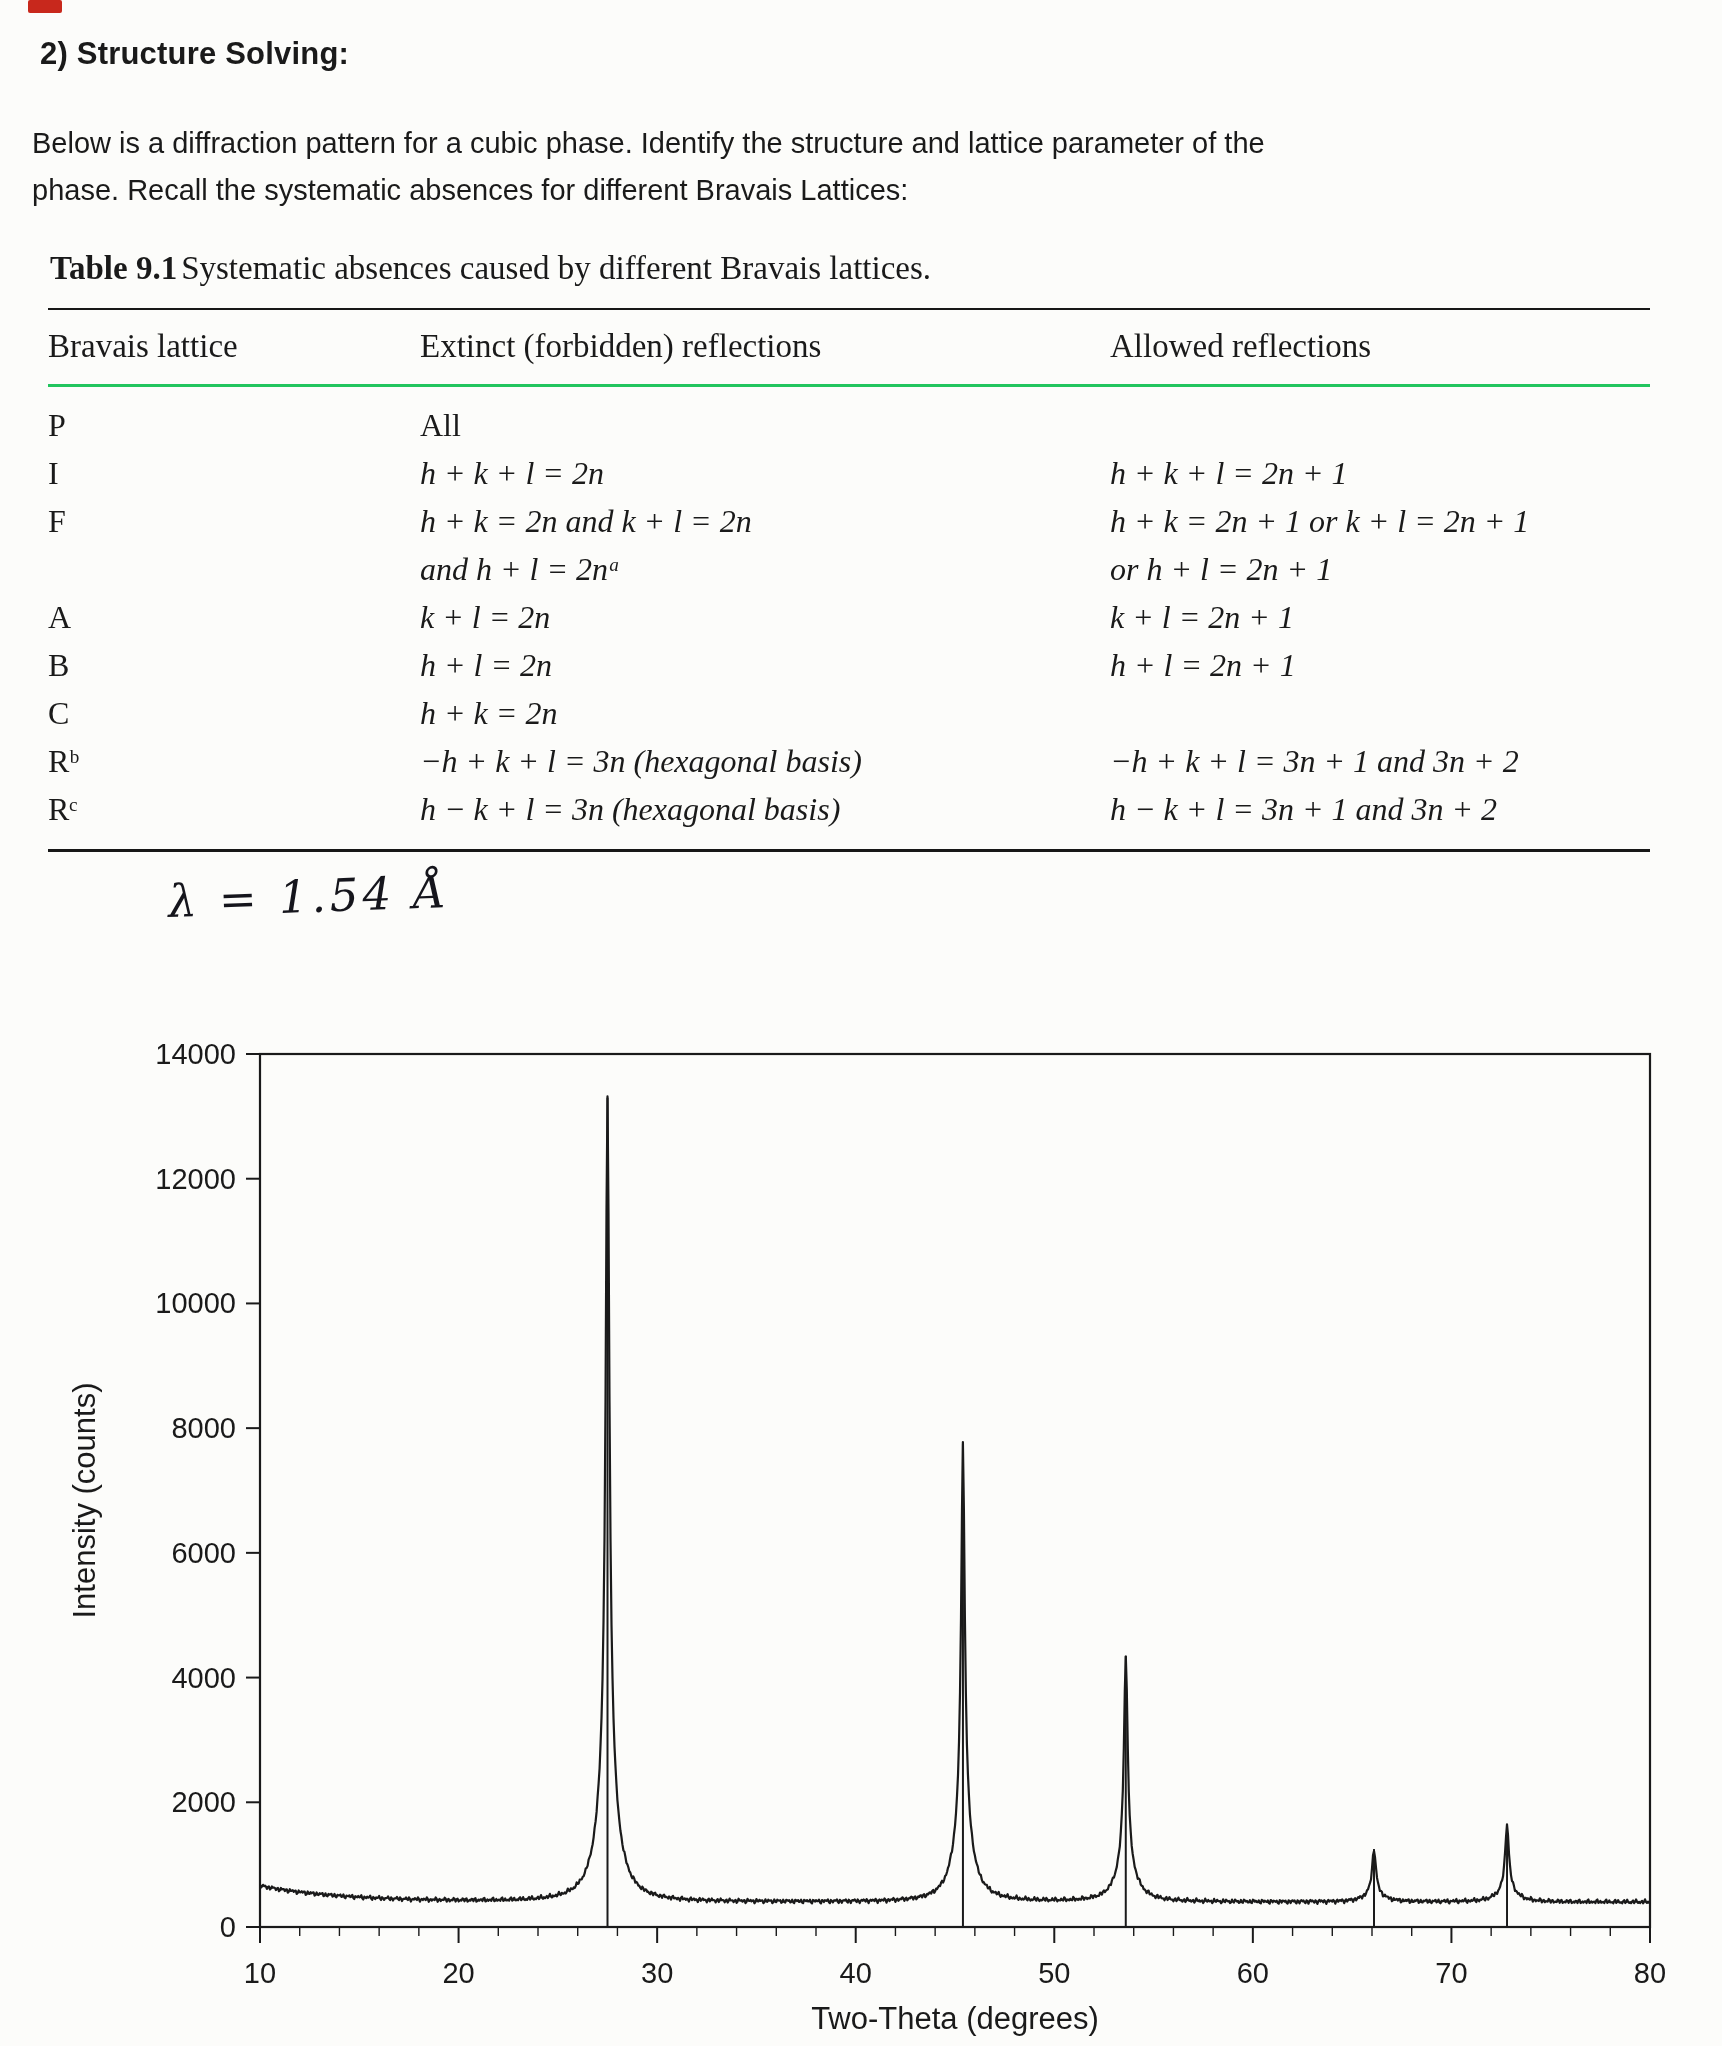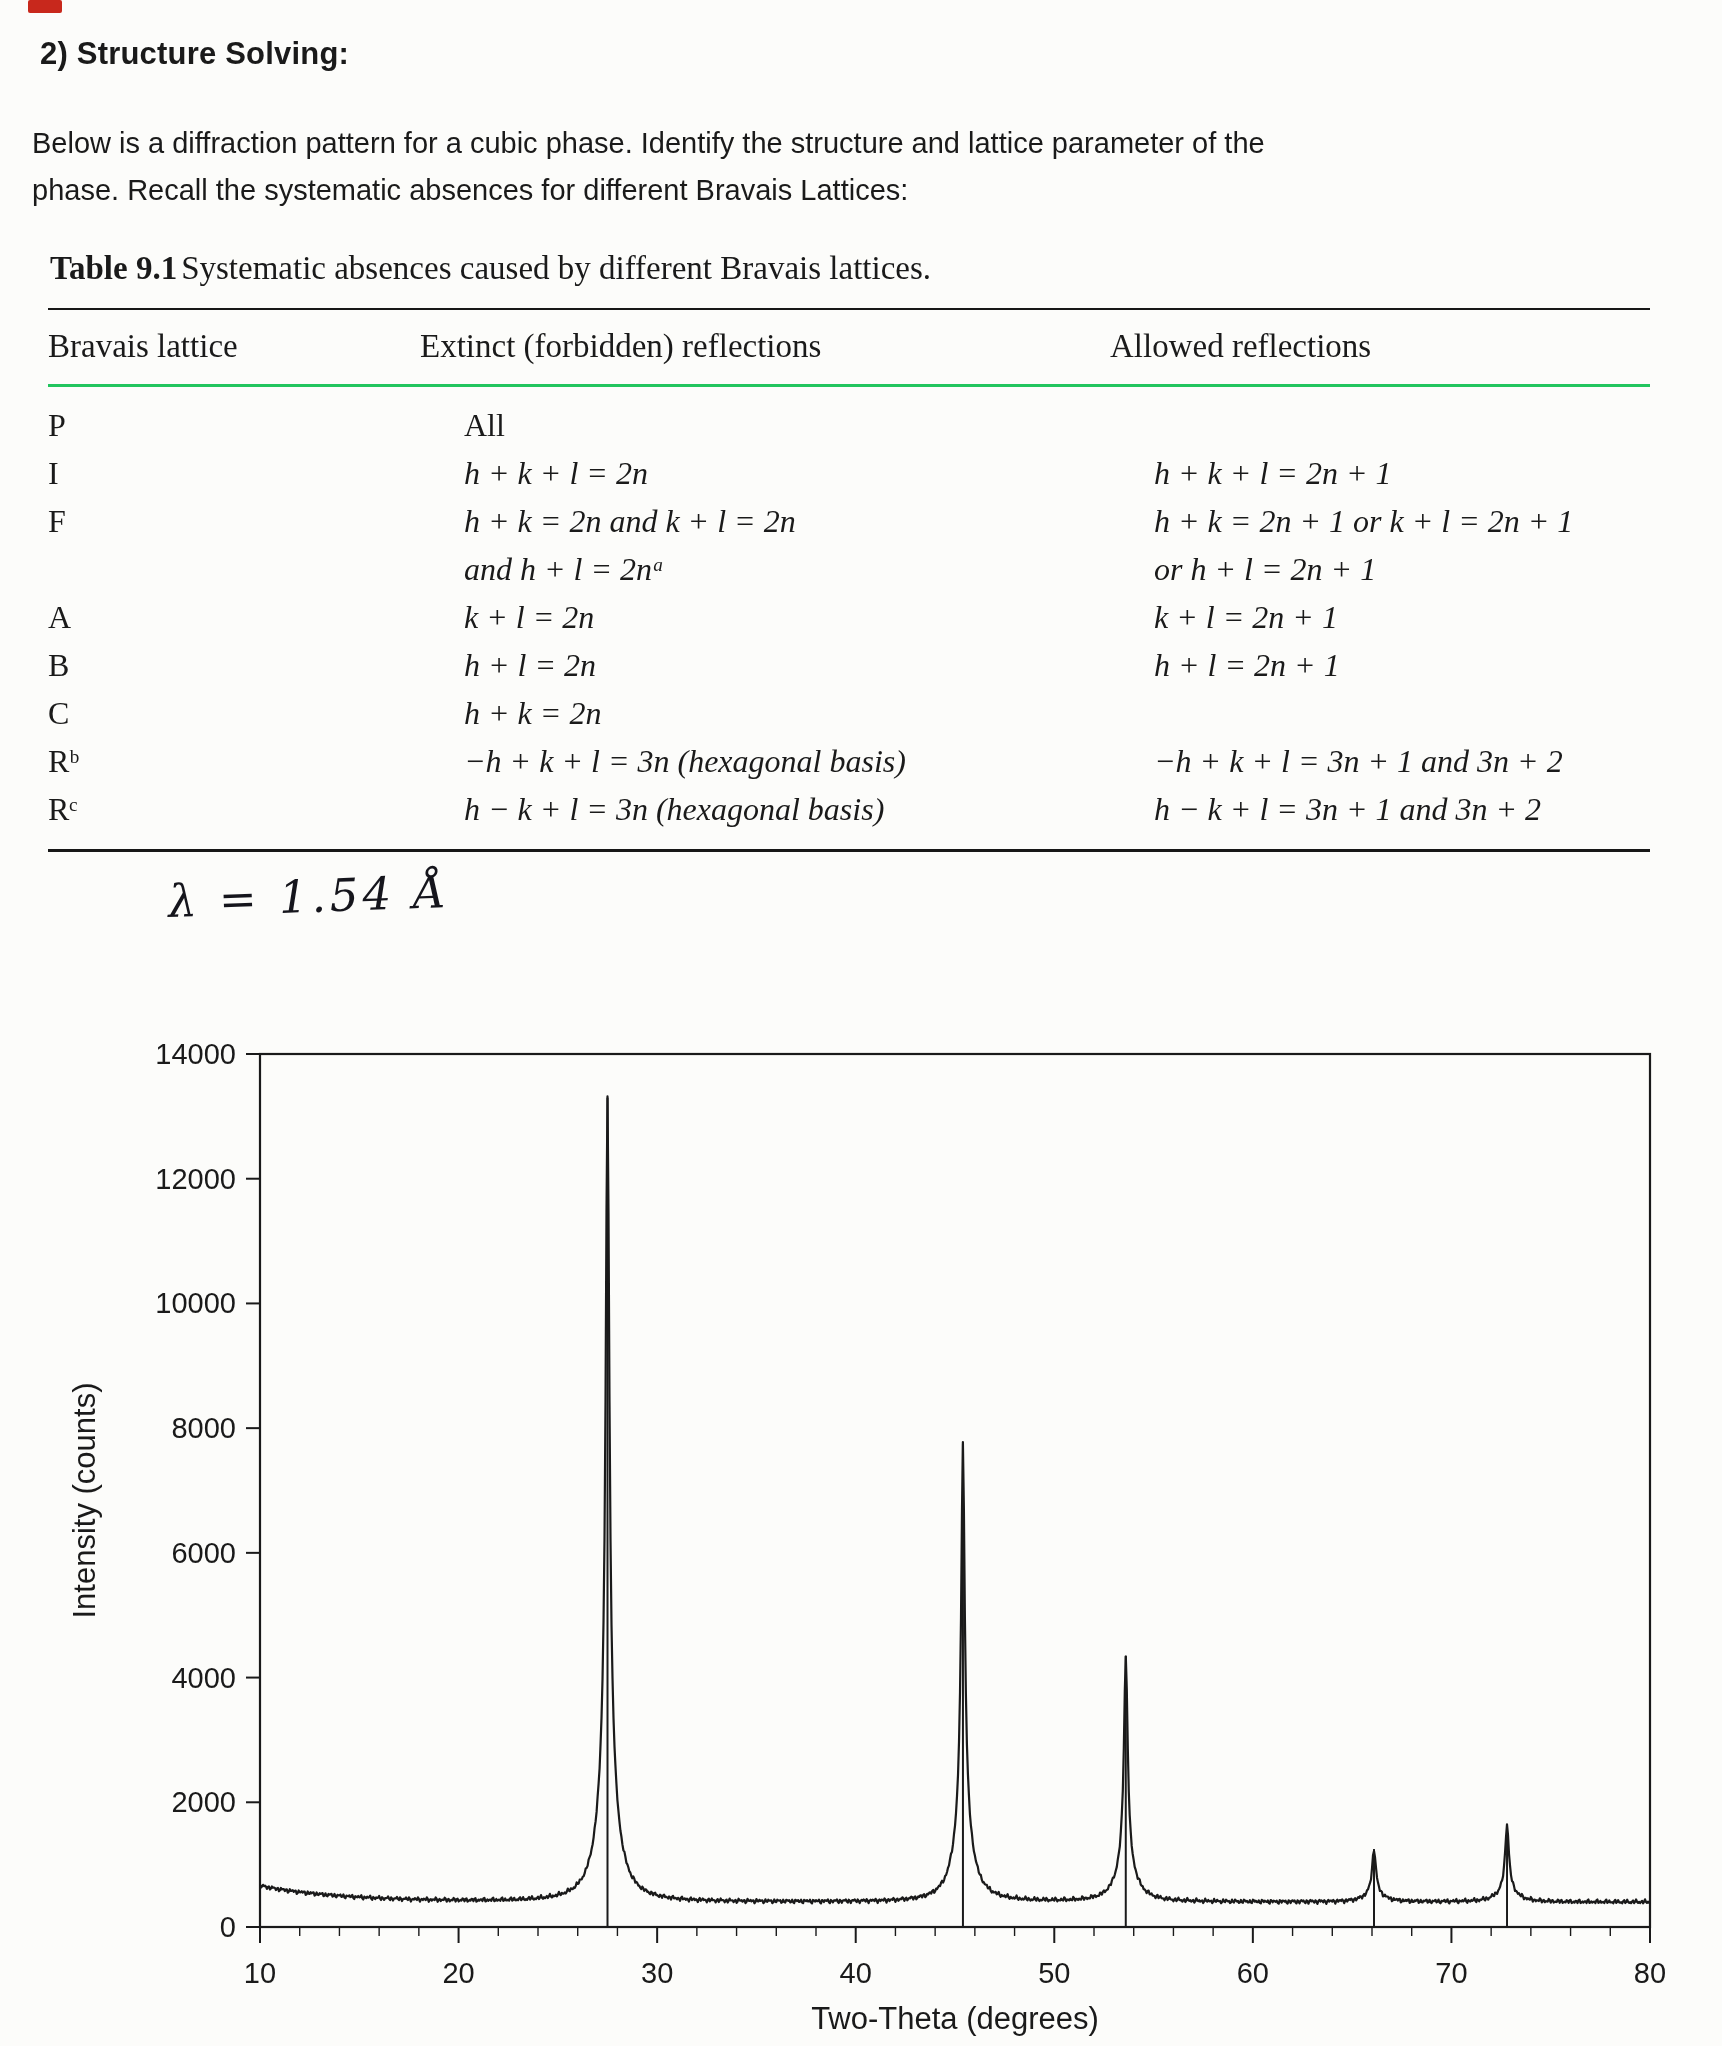--- a/index.html
+++ b/index.html
@@ -15,21 +15,21 @@
   .cap-label{font-weight:700;margin-right:4px;}
   .btable{
     position:absolute;left:48px;top:308px;width:1602px;
     font-family:"Liberation Serif",serif;font-size:32px;
     border-top:2px solid #171717;
   }
   .thead{display:grid;grid-template-columns:372px 690px 1fr;padding:12px 0 14px;border-bottom:3px solid #22c55e;font-size:33px;}
   .tbody{padding:14px 0 16px;border-bottom:3px solid #171717;}
   .trow{display:grid;grid-template-columns:372px 690px 1fr;}
   .cell{line-height:48px;white-space:pre-line;}
-  .cell.math{font-style:italic;margin-left:44px;}
+  .cell.math{font-style:italic;}
   .tbody .trow:first-child .cell{font-style:normal;}
   .lambda{
     position:absolute;left:168px;top:870px;
     font-family:"DejaVu Serif",serif;font-style:italic;
     font-size:45px;letter-spacing:4px;color:#15151c;
     transform:rotate(-2deg);
   }
   .chart{position:absolute;left:55px;top:1002px;width:1640px;height:1042px;}
 </style>
 </head>

